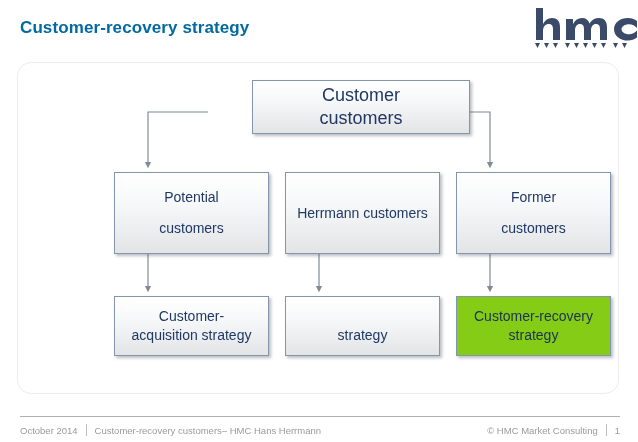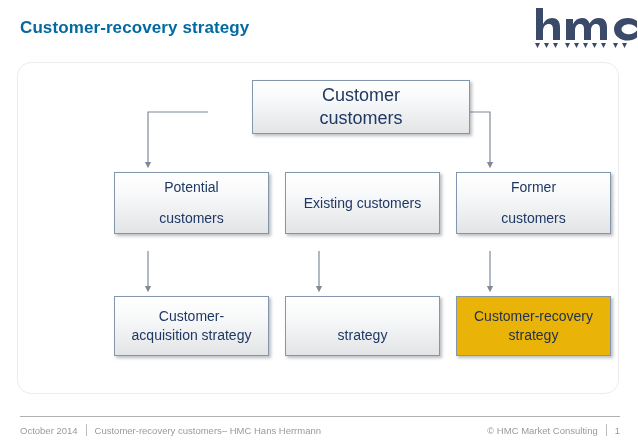--- a/index.html
+++ b/index.html
@@ -87,21 +87,21 @@
     left: 208px;
     top: 80px;
     width: 218px;
     height: 54px;
     font-size: 18px;
     line-height: 23px;
   }
 
   .tier2 {
     width: 155px;
-    height: 62px;
+    height: 82px;
     top: 172px;
     font-size: 14px;
   }
   #node-potential-customers {
     left: 70px;
     line-height: 31px;
   }
   #node-existing-customers {
     left: 241px;
     line-height: 19px;
@@ -115,21 +115,21 @@
     width: 155px;
     height: 60px;
     top: 296px;
     font-size: 14px;
     line-height: 19px;
   }
   #node-acquisition-strategy { left: 70px; }
   #node-retention-strategy  { left: 241px; }
   #node-recovery-strategy {
     left: 412px;
-    background: #eab308;
+    background: #84cc16;
     color: #1f3050;
     border-color: #8496ad;
   }
 
   
   #footer-rule {
     position: absolute;
     left: 20px;
     top: 416px;
     width: 600px;
@@ -218,21 +218,21 @@
 
 <div class="node" id="node-customer-management">
   <span class="node-label"><span>Customer</span><br><span>customers</span></span>
 </div>
 
 <div class="node tier2" id="node-potential-customers">
   <span class="node-label"><span>Potential</span><br><span>customers</span></span>
 </div>
 
 <div class="node tier2" id="node-existing-customers">
-  <span class="node-label">Existing customers</span>
+  <span class="node-label">Herrmann customers</span>
 </div>
 
 <div class="node tier2" id="node-former-customers">
   <span class="node-label"><span>Former</span><br><span>customers</span></span>
 </div>
 
 <div class="node tier3" id="node-acquisition-strategy">
   <span class="node-label"><span>Customer-</span><br><span>acquisition strategy</span></span>
 </div>
 

